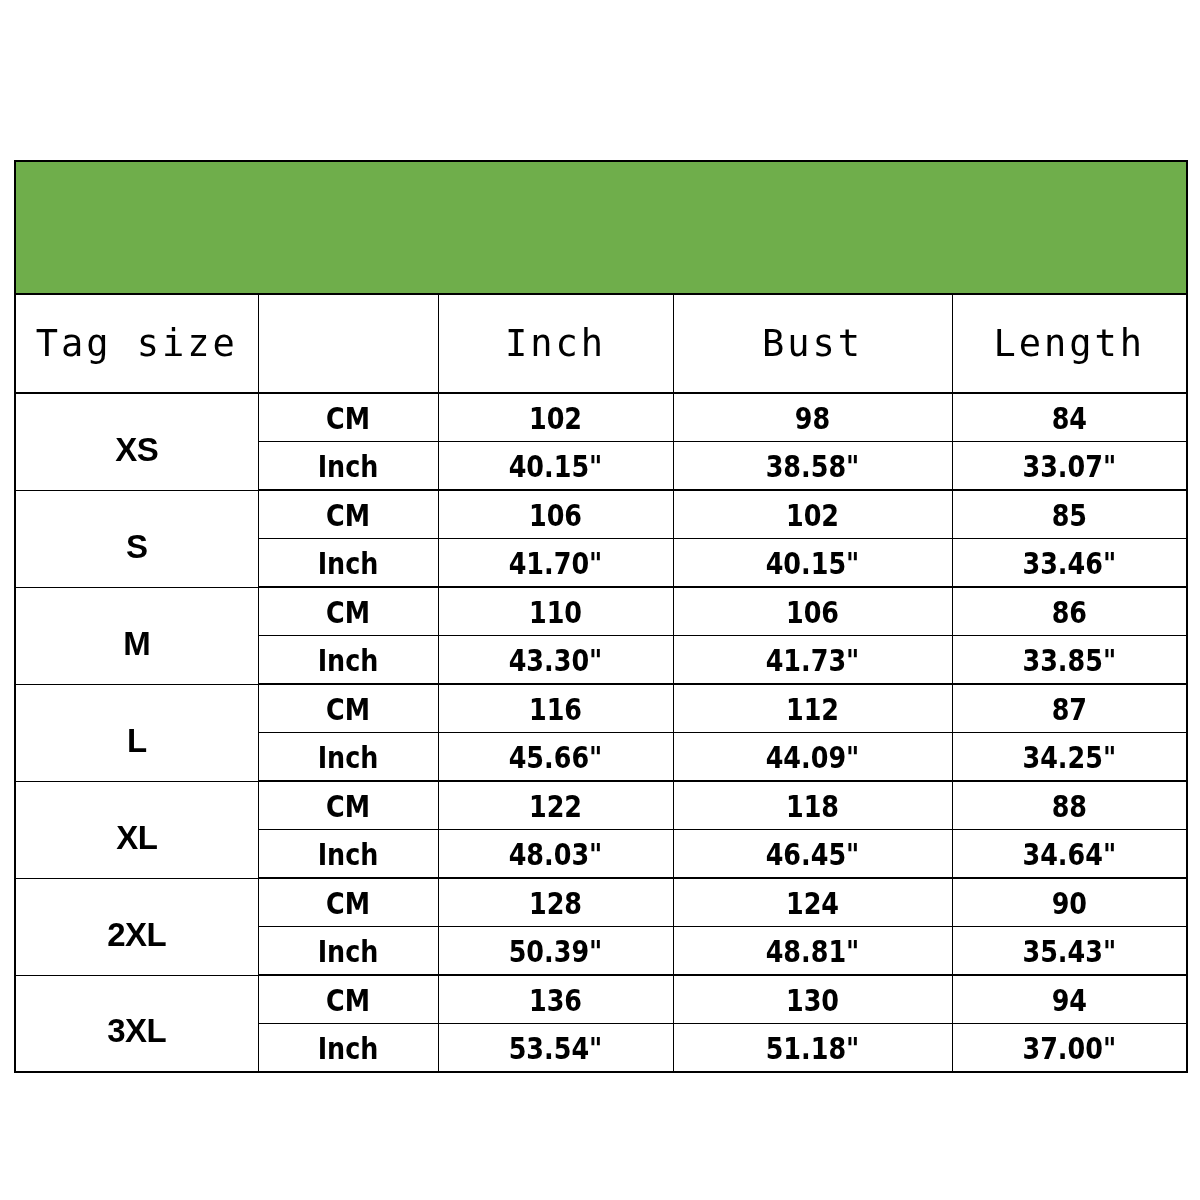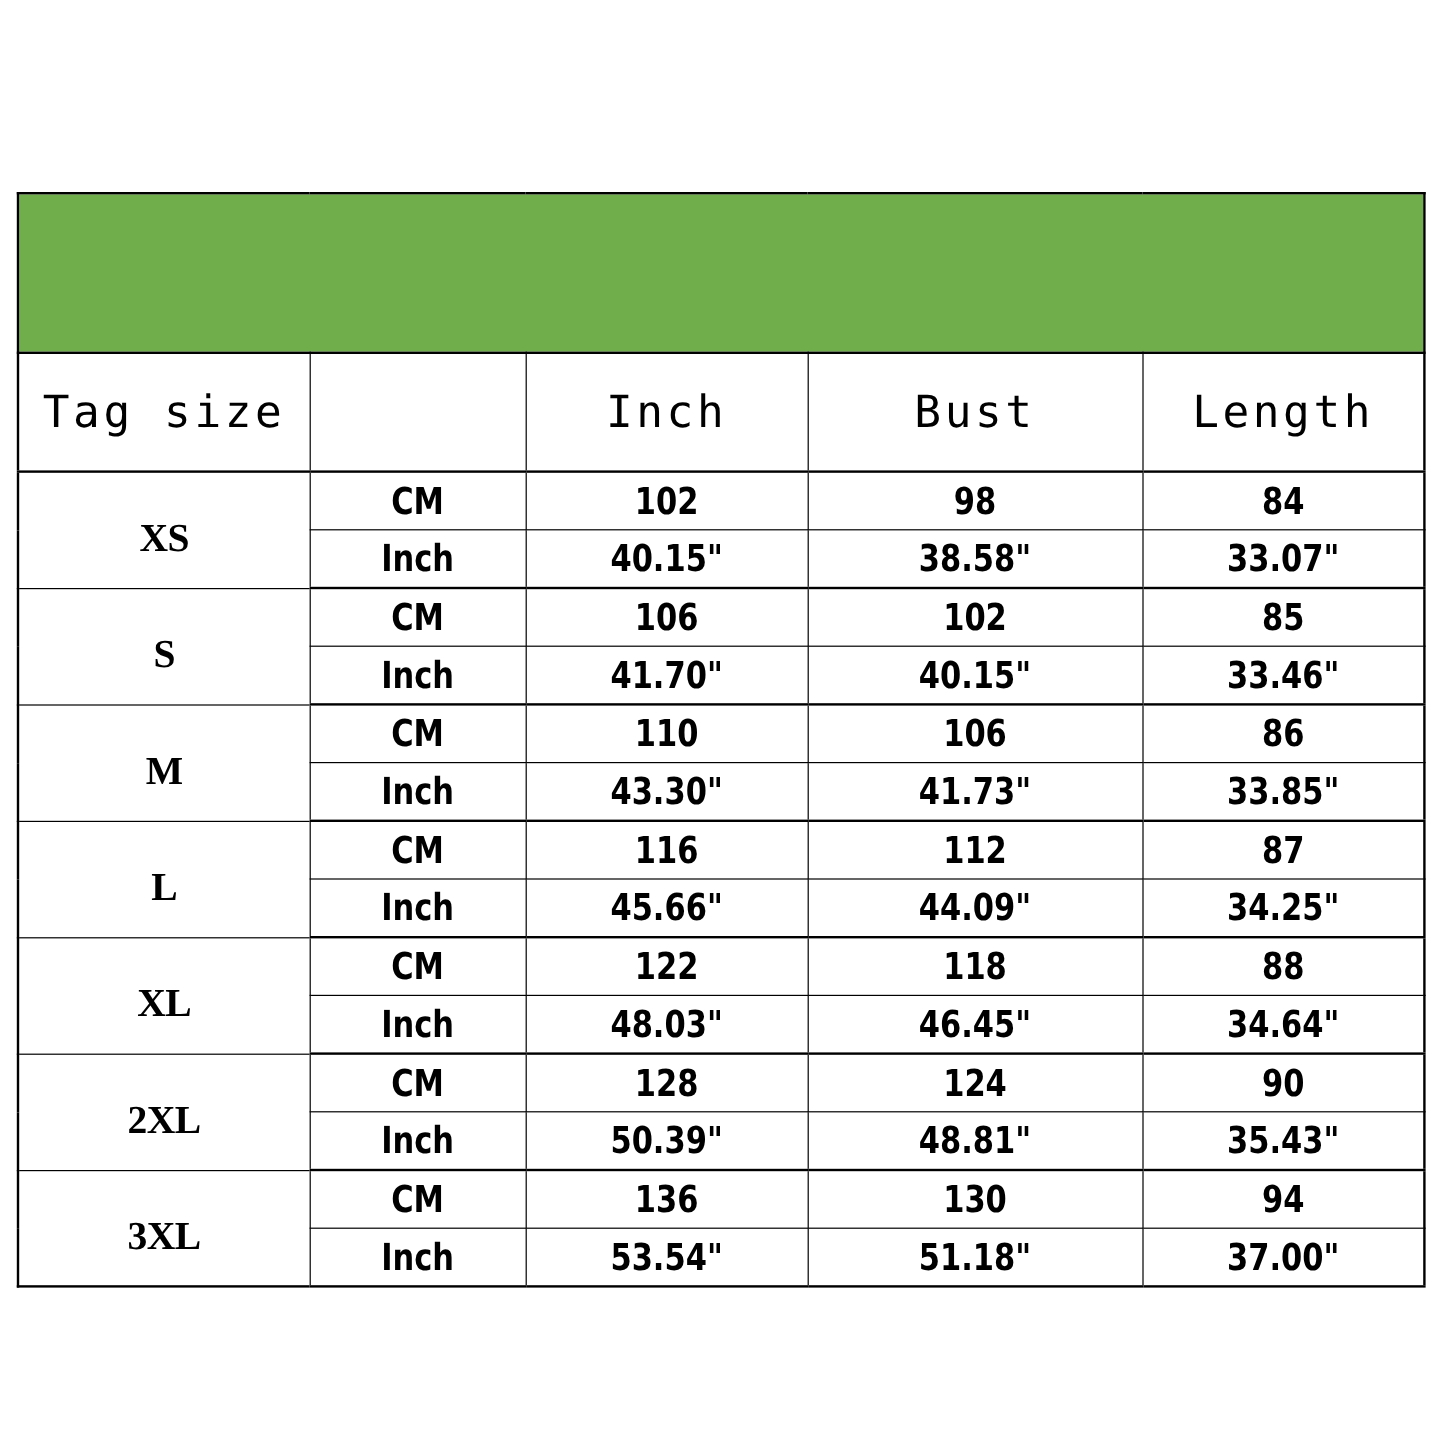--- a/index.html
+++ b/index.html
@@ -72,21 +72,21 @@
     letter-spacing: 3px;
   }
   td.head-tag {
     text-align: left;
     padding-left: 40px;
   }
   td.head-blank { }
 
   
   .sizelabel {
-    font-family: Liberation Serif, serif;
+    font-family: Liberation Sans, sans-serif;
     font-size: 33px;
     font-weight: 700;
     letter-spacing: -0.5px;
     position: relative;
     top: 8px;
   }
   td.size-cell {
     border-top: 2px solid #000;
     border-bottom: 2px solid #000;
   }

